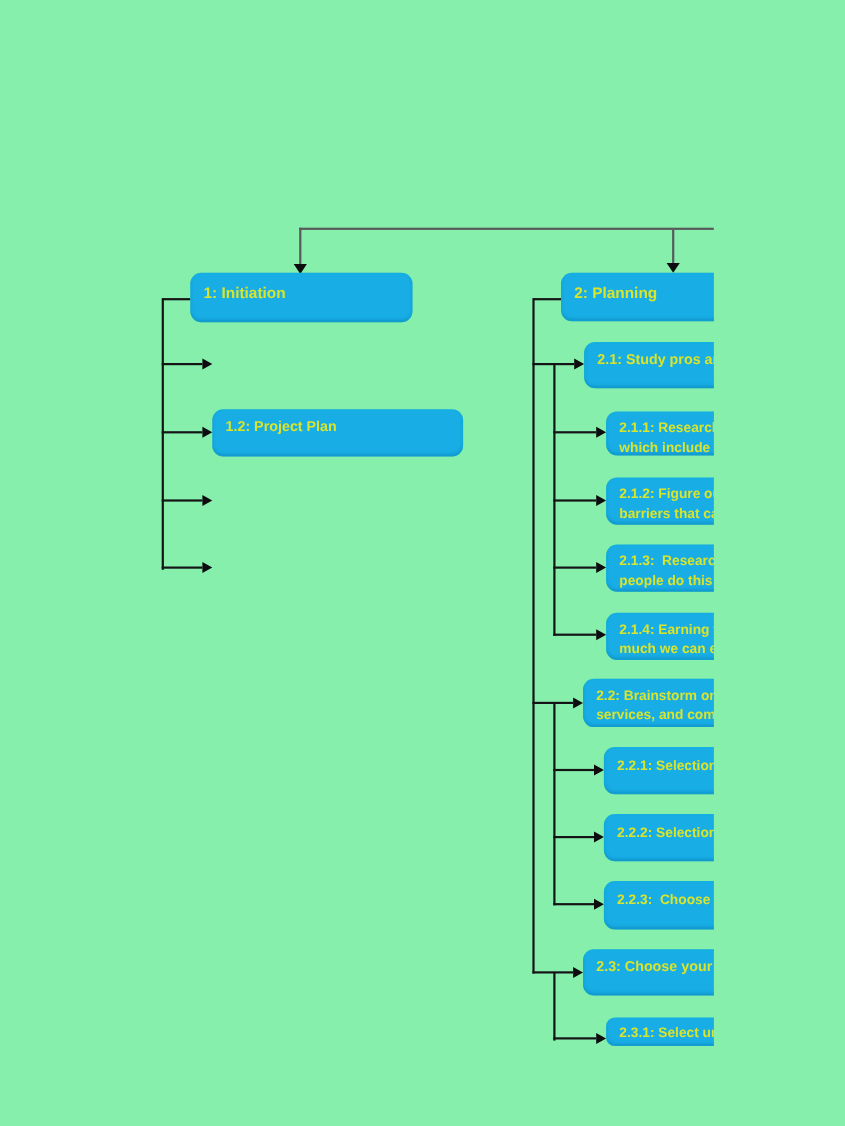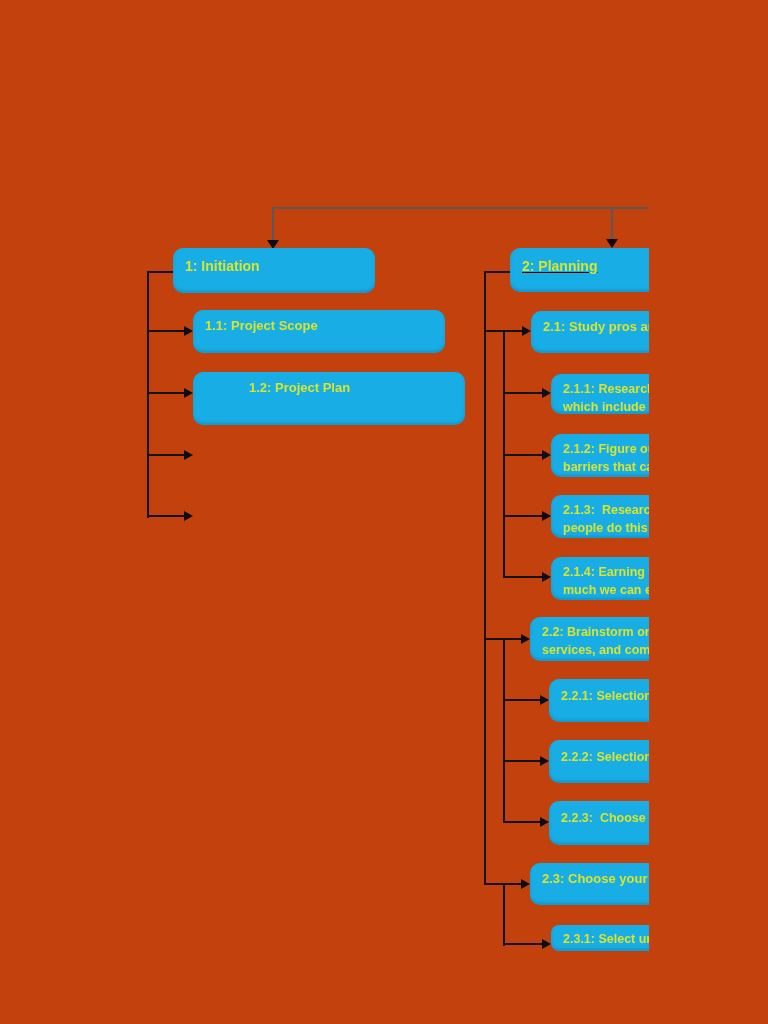--- a/index.html
+++ b/index.html
@@ -1,17 +1,17 @@
 <!DOCTYPE html>
 <html><head>
 <meta charset="utf-8">
 <style>
   html,body { margin:0; padding:0; background:#ffffff; }
   .page {
-    position:relative; width:768px; height:1024px; background:#c2410c;
+    position:relative; width:768px; height:1024px; background:#86efac;
     font-family:"Liberation Sans", sans-serif; overflow:hidden;
   }
   
   .clip { position:absolute; left:0; top:0; width:649px; height:1024px; overflow:hidden; }
 
   .node {
     position:absolute; background:#18ADE5; border-radius:10px;
     box-shadow: inset 0 0 0 1px rgba(8,199,220,.18), inset 0 -2px 3px rgba(0,80,130,.28);
   }
   .node .txt {
@@ -87,28 +87,25 @@
 
     <div class="hline blk" style="left:484px;top:883px;width:37px;"></div>
     <div class="ar-r" style="left:521px;top:879px;"></div>
     <div class="vline blk" style="left:503px;top:884px;height:62px;"></div>
     <div class="hline blk" style="left:503px;top:943px;width:39px;"></div>
     <div class="ar-r" style="left:542px;top:939px;"></div>
 
     <div class="node lvl1" style="left:173px;top:248px;width:202px;height:45px;">
       <span class="txt">1: Initiation</span>
     </div>
-    <div class="node lvl2" style="left:193px;top:310px;width:252px;height:43px;">
-      <span class="txt">1.1: Project Scope</span>
-    </div>
-    <div class="node lvl2" style="left:193px;top:372px;width:228px;height:53px;padding-left:44px;">
+    <div class="node lvl2" style="left:193px;top:372px;width:228px;height:43px;">
       <span class="txt">1.2: Project Plan</span>
     </div>
 
-    <div class="node lvl1" style="left:510px;top:248px;width:180px;height:44px;text-decoration:underline;">
+    <div class="node lvl1" style="left:510px;top:248px;width:180px;height:44px;">
       <span class="txt">2: Planning</span>
     </div>
     <div class="node lvl2" style="left:531px;top:311px;width:160px;height:42px;">
       <span class="txt">2.1: Study pros and</span>
     </div>
     <div class="node lvl3" style="left:551px;top:374px;width:140px;height:40px;">
       <span class="txt l1">2.1.1: Research M</span>
       <span class="txt l2">which include gro</span>
     </div>
     <div class="node lvl3" style="left:551px;top:434px;width:140px;height:43px;">

